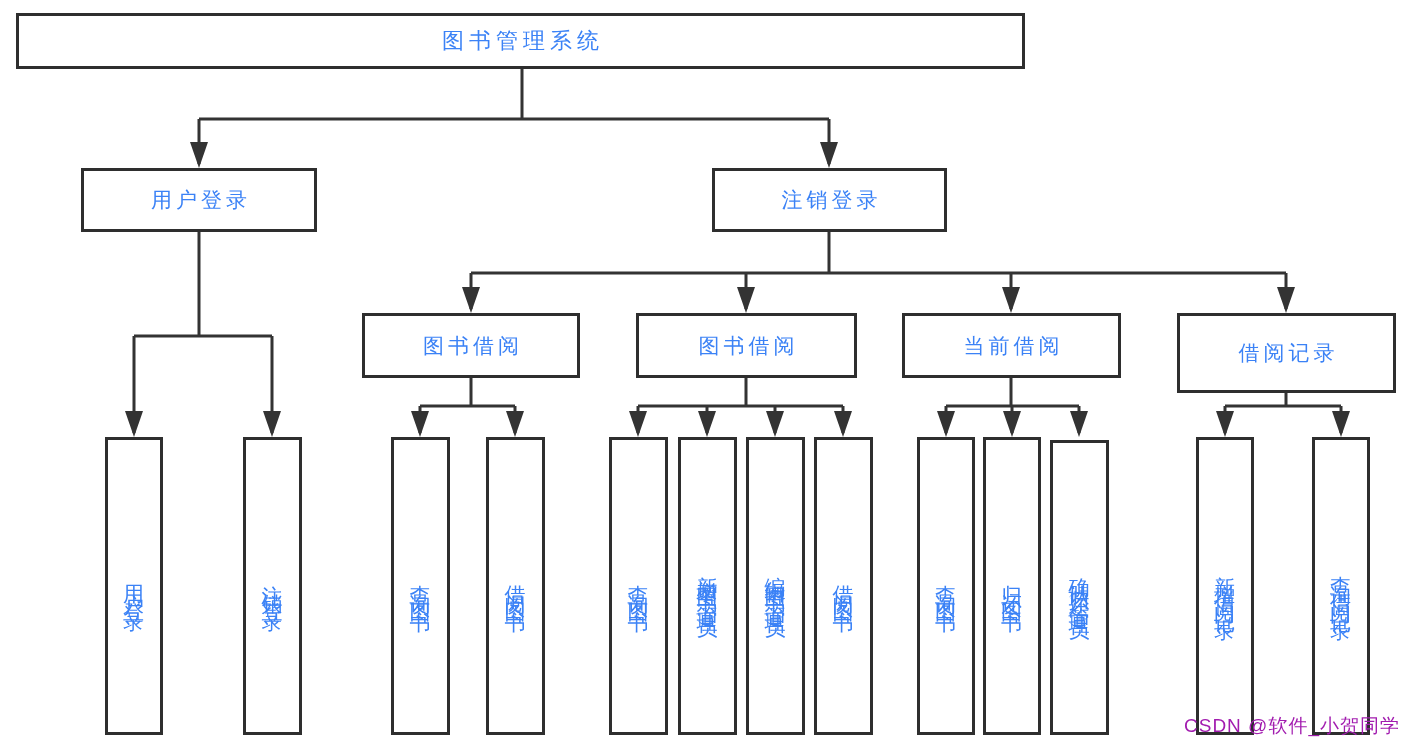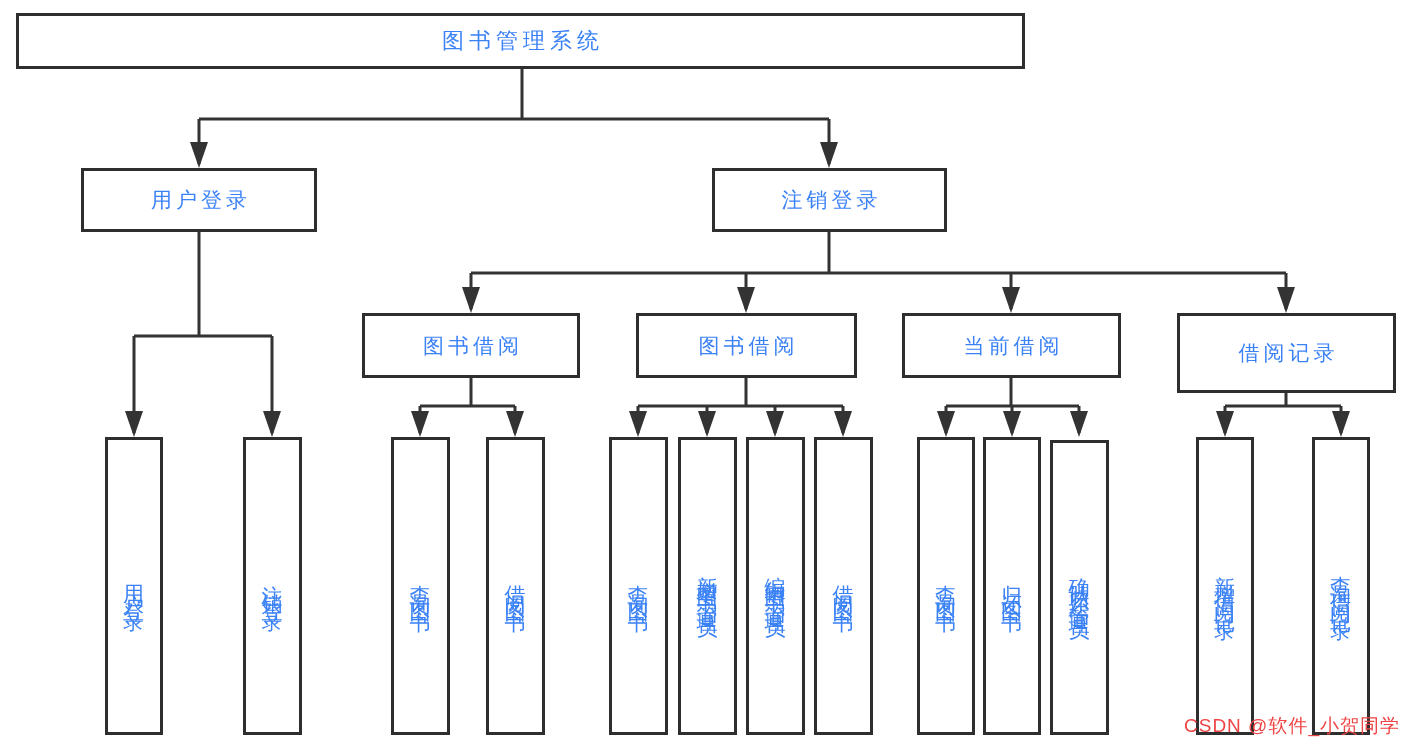--- a/index.html
+++ b/index.html
@@ -34,21 +34,21 @@
     line-height: 1;
   }
   .v-node.tight { letter-spacing: 6px; }
   .watermark {
     position: absolute;
     left: 1184px;
     top: 713px;
     z-index: 3;
     font-size: 19px;
     letter-spacing: 1px;
-    color: #ef4444;
+    color: #a21caf;
     white-space: nowrap;
   }
 </style>
 </head>
 <body>
 
 <div class="stage">
 
   <svg class="wires" width="1405" height="747" viewBox="0 0 1405 747">
     <g stroke="#333333" stroke-width="3" fill="none">

